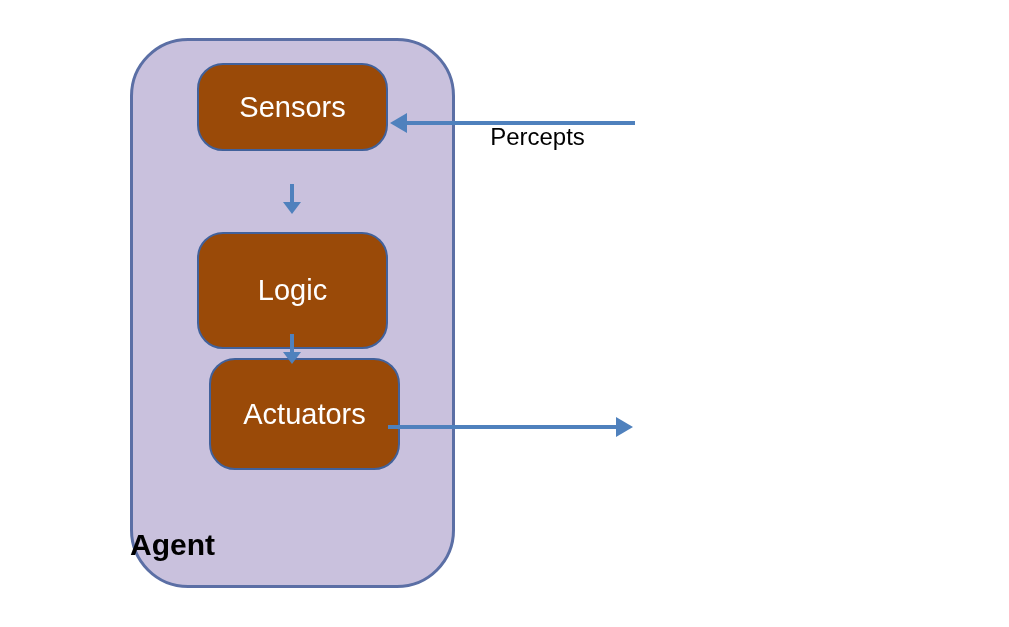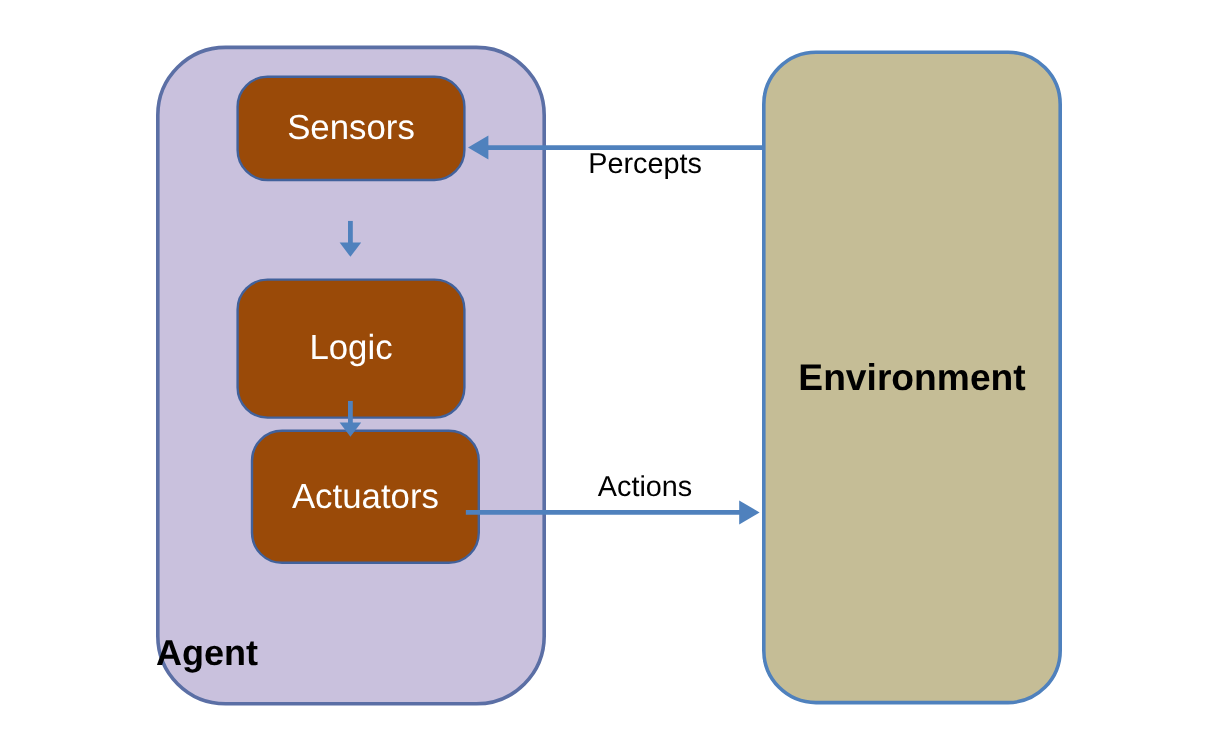--- a/index.html
+++ b/index.html
@@ -95,23 +95,20 @@
   </div>
   <div class="node node-logic">
     <span>Logic</span>
   </div>
   <div class="node node-actuators">
     <span>Actuators</span>
   </div>
 
   <div class="agent-label">Agent</div>
 
-  <div class="env-box">
-    <span class="env-label">Environment</span>
-  </div>
 
   <svg class="arrow" style="left:281px; top:184px;" width="22" height="31">
     <line x1="11" y1="0" x2="11" y2="19" stroke="#4f81bd" stroke-width="4"></line>
     <polygon points="2,18 20,18 11,30" fill="#4f81bd"></polygon>
   </svg>
 
   <svg class="arrow" style="left:281px; top:334px;" width="22" height="31">
     <line x1="11" y1="0" x2="11" y2="19" stroke="#4f81bd" stroke-width="4"></line>
     <polygon points="2,18 20,18 11,30" fill="#4f81bd"></polygon>
   </svg>
@@ -119,15 +116,14 @@
   <svg class="arrow" style="left:388px; top:110px;" width="247" height="26">
     <line x1="18" y1="13" x2="247" y2="13" stroke="#4f81bd" stroke-width="4"></line>
     <polygon points="19,3 19,23 2,13" fill="#4f81bd"></polygon>
   </svg>
   <div class="flow-label percepts-label">Percepts</div>
 
   <svg class="arrow" style="left:388px; top:414px;" width="247" height="26">
     <line x1="0" y1="13" x2="229" y2="13" stroke="#4f81bd" stroke-width="4"></line>
     <polygon points="228,3 228,23 245,13" fill="#4f81bd"></polygon>
   </svg>
-  <div class="flow-label actions-label">Actions</div>
 
 </div>
 
 </body></html>

